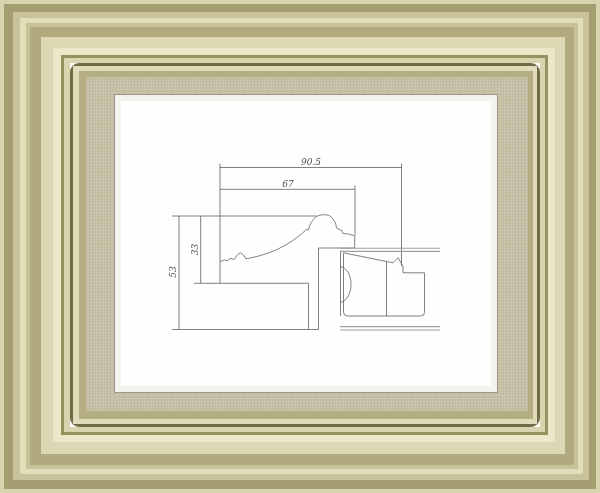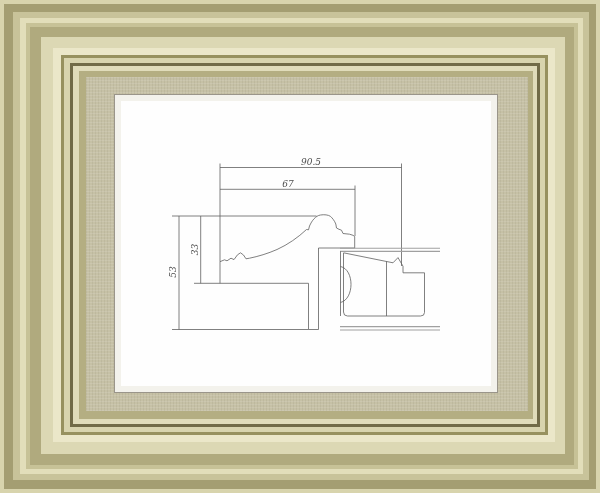--- a/index.html
+++ b/index.html
@@ -10,21 +10,21 @@
   .b1 {border-width:4px 4px 4px 4px;    border-color:#d8d4ad;}
   .b2 {border-width:8px 7px 9px 9px;    border-color:#a49e72;}
   .b3 {border-width:6px 6px 6px 7px;    border-color:#c8c39a;}
   .b4 {border-width:5px 5px 5px 6px;    border-color:#e2deba;}
   .b5 {border-width:4px 4px 4px 4px;    border-color:#c7c297;}
   .b6a{border-width:10px 9px 11px 11px; border-color:#b0aa7e;}
   .b6b{border-width:11px 10px 12px 12px;border-color:#dcd8b4;}
   .b7 {border-width:7px 7px 7px 8px;    border-color:#ebe7c9;}
   .b8 {border-width:3px 3px 3px 3px;    border-color:#97915f;}
   .b9 {border-width:5px 5px 5px 6px;    border-color:#d8d4ae;}
-  .b10{border-width:3px 3px 3px 3px;    border-color:#716b47;}
+  .b10{border-width:3px 3px 3px 3px;    border-color:#716b47;border-radius:9px;}
   .b11{border-width:5px 4px 5px 6px;    border-color:#e0dcba;}
   .b12{border-width:6px 5px 8px 7px;    border-color:#b4ae82;}
   
   .mat{box-sizing:border-box;width:100%;height:100%;
        padding:18px 31px 19px 29px;
        background-color:#c6c1a6;
        background-image:
          repeating-linear-gradient(0deg, rgba(255,255,255,0.10) 0 1px, transparent 1px 3px),
          repeating-linear-gradient(90deg, rgba(90,85,60,0.08) 0 1px, transparent 1px 3px);}
   

